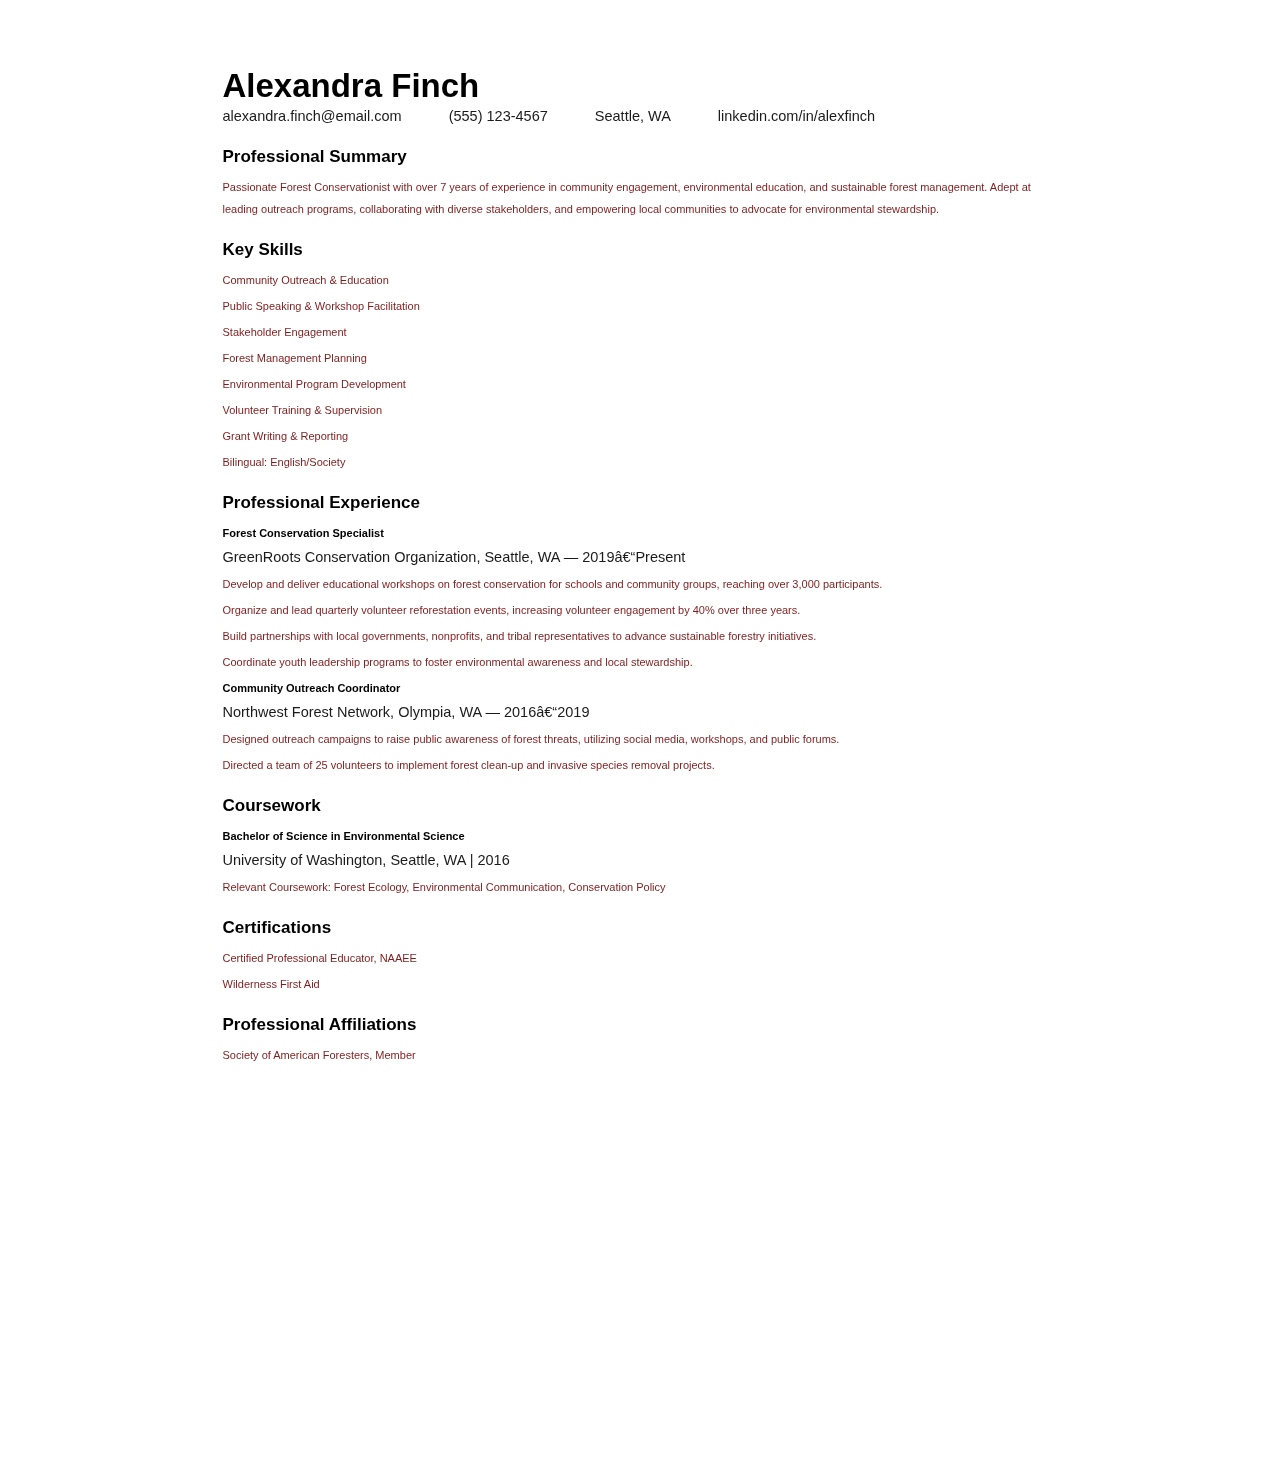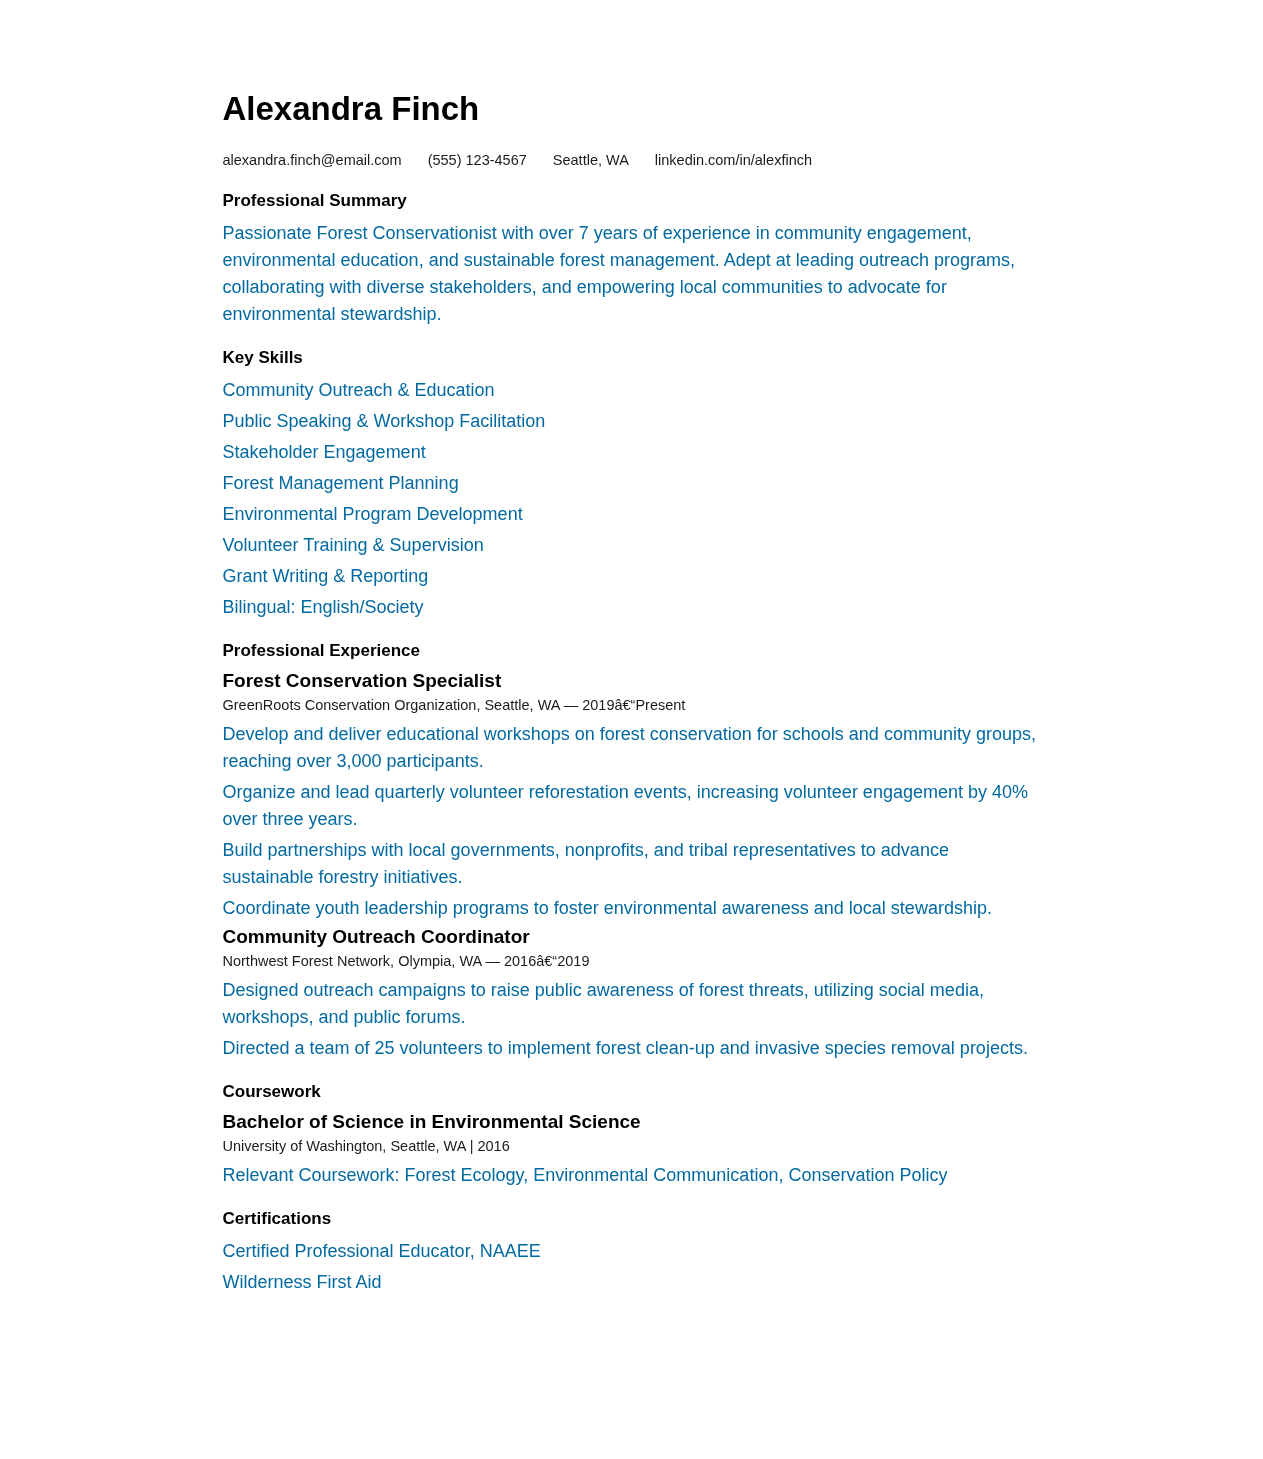--- a/index.html
+++ b/index.html
@@ -17,58 +17,57 @@
   }
   .page {
     width: 1263px;
     height: 1300px;
     overflow: hidden;
     background: #ffffff;
   }
   .content {
     width: 818px;
     margin: 0 auto;
-    padding-top: 90px;
+    padding-top: 67px;
   }
   h1.name {
     font-size: 33px;
     line-height: 38px;
     font-weight: bold;
     color: #000000;
     margin: 0;
   }
   .contact-row {
     display: flex;
     flex-wrap: nowrap;
-    gap: 26px;
-    margin-top: 21px;
+    gap: 47px;
     font-size: 14.5px;
     line-height: 22px;
     color: #1b1b1b;
     white-space: nowrap;
   }
   h2.section-heading {
     font-size: 17px;
     line-height: 22px;
     font-weight: bold;
     color: #000000;
     margin: 19px 0 8px 0;
   }
   h3.item-title {
-    font-size: 19px;
+    font-size: 11px;
     line-height: 22px;
     font-weight: bold;
     color: #000000;
     margin: 2px 0 0 0;
   }
   p.body-text {
-    font-size: 18px;
-    line-height: 27px;
+    font-size: 11px;
+    line-height: 22px;
     margin: 0 0 4px 0;
-    color: #0369a1;
+    color: #7f1d1d;
   }
   p.meta-line {
     font-size: 14.5px;
     line-height: 23px;
     margin: 2px 0 4px 0;
     color: #1b1b1b;
   }
 </style>
 </head>
 <body>

